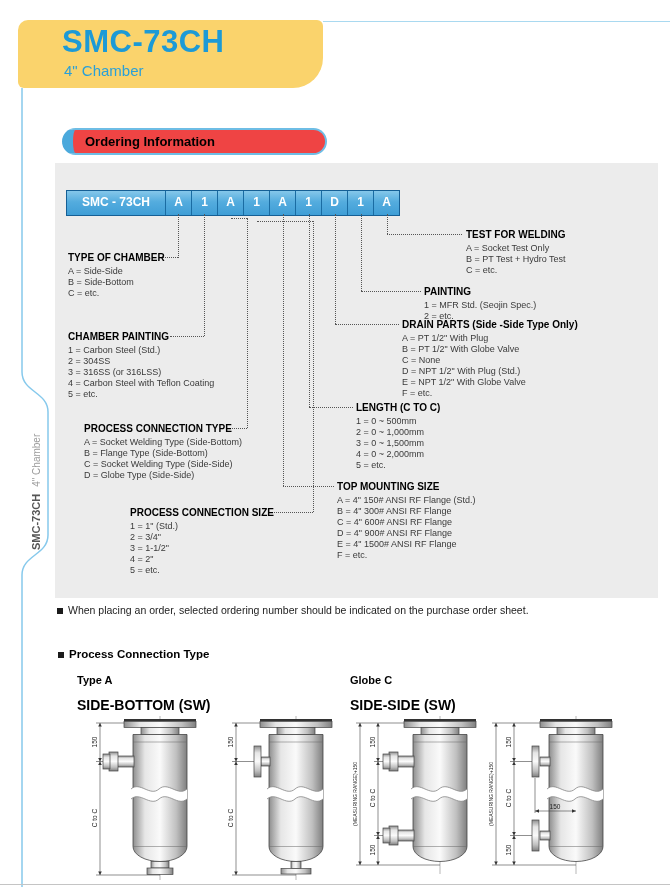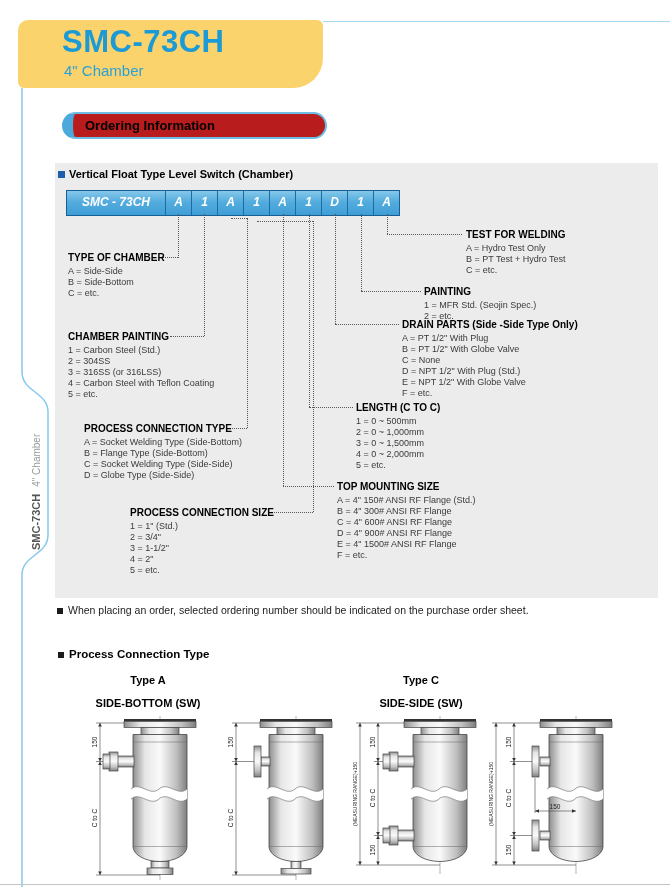--- a/index.html
+++ b/index.html
@@ -12,49 +12,49 @@
   .hdr-sub{position:absolute;left:46px;top:42px;font-size:15px;color:#2aa0d8;}
   .top-rule{position:absolute;left:323px;top:21px;width:347px;border-top:1px solid #a9d9f0;}
   .bottom-rule{position:absolute;left:0;top:884px;width:670px;border-top:1px solid #c4c4c4;}
   
   .side-svg{position:absolute;left:0;top:0;}
   .side-text{position:absolute;left:26px;top:550px;width:132px;transform:rotate(-90deg);
              transform-origin:0 0;white-space:nowrap;}
   .side-model{font-size:11px;font-weight:bold;color:#555;}
   .side-cham{font-size:10px;color:#9a9a9a;margin-left:7px;}
   
-  .pill{position:absolute;left:62px;top:112px;width:252px;height:23px;background:#b91c1c;
+  .pill{position:absolute;left:62px;top:128px;width:252px;height:23px;background:#ef4444;
         border:2px solid #6ebde5;border-left:11px solid #4ba9dc;border-radius:14px;}
   .pill-label{font-size:13px;font-weight:bold;color:#000;line-height:23px;margin-left:12px;}
   
   .panel{position:absolute;left:55px;top:163px;width:603px;height:435px;background:#ececec;}
   .prod-head{position:absolute;left:58px;top:168px;font-size:11px;font-weight:bold;color:#000;}
   .sq{display:inline-block;width:7px;height:7px;background:#1d5fa8;margin-right:4px;}
   .sq-k{display:inline-block;width:6px;height:6px;background:#1b1b1b;margin-right:5px;}
   
   .code{position:absolute;left:66px;top:190px;display:flex;border:1px solid #155f95;}
-  .code div{height:24px;line-height:23px;text-align:center;color:#fff;font-weight:bold;font-style:italic;
+  .code div{height:24px;line-height:23px;text-align:center;color:#fff;font-weight:bold;
             font-size:12px;background:linear-gradient(180deg,#85c7ea 0%,#54acde 45%,#3f9ed6 100%);
             border-right:1px solid #1a6ca3;}
   .code div:last-child{border-right:none;}
   .code .pfx{width:98px;}
   .code .c{width:25px;}
   
   .dv{position:absolute;border-left:1px dotted #555;}
   .dh{position:absolute;border-top:1px dotted #555;}
   
   .group{position:absolute;}
   .gtitle{font-size:10px;font-weight:bold;color:#000;margin-bottom:3px;white-space:nowrap;}
   .gitem{font-size:9px;line-height:11px;color:#3a3a3a;white-space:nowrap;}
   
   .note{position:absolute;left:57px;top:604px;font-size:10.5px;color:#222;text-align:right;}
   .proc-head{position:absolute;left:58px;top:648px;font-size:11.5px;font-weight:bold;color:#000;}
-  .ptcol{position:absolute;top:674px;width:142px;text-align:center;}
+  .ptcol{position:absolute;top:674px;width:142px;}
   .pt-type{font-size:11px;font-weight:bold;color:#000;}
-  .pt-name{font-size:11px;font-weight:bold;color:#000;margin-top:11px;white-space:nowrap;}
+  .pt-name{font-size:14px;font-weight:bold;color:#000;margin-top:11px;white-space:nowrap;}
   .diag{position:absolute;top:714px;}
 </style>
 </head>
 <body>
 
 <div id="page">
 
   
   <svg width="0" height="0">
     <defs>
@@ -90,23 +90,20 @@
   </div>
   <div class="top-rule"></div>
 
   
   <div class="pill">
     <div class="pill-label">Ordering Information</div>
   </div>
 
   
   <div class="panel"></div>
-  <div class="prod-head">
-    <span class="sq"></span><span>Vertical Float Type Level Switch (Chamber)</span>
-  </div>
 
   
   <div class="code">
     <div class="pfx">SMC - 73CH</div>
     <div class="c">A</div>
     <div class="c">1</div>
     <div class="c">A</div>
     <div class="c">1</div>
     <div class="c">A</div>
     <div class="c">1</div>
@@ -193,41 +190,41 @@
     <div class="gitem">E = NPT 1/2" With Globe Valve</div>
     <div class="gitem">F = etc.</div>
   </div>
   <div class="group" style="left:424px;top:286px">
     <div class="gtitle">PAINTING</div>
     <div class="gitem">1 = MFR Std. (Seojin Spec.)</div>
     <div class="gitem">2 = etc.</div>
   </div>
   <div class="group" style="left:466px;top:229px">
     <div class="gtitle">TEST FOR WELDING</div>
-    <div class="gitem">A = Hydro Test Only</div>
+    <div class="gitem">A = Socket Test Only</div>
     <div class="gitem">B = PT Test + Hydro Test</div>
     <div class="gitem">C = etc.</div>
   </div>
 
   
   <div class="note">
     <span class="sq-k"></span><span>When placing an order, selected ordering number should be indicated on the purchase order sheet.</span>
   </div>
 
   
   <div class="proc-head">
     <span class="sq-k"></span><span>Process Connection Type</span>
   </div>
 
   <div class="ptcol" style="left:77px">
     <div class="pt-type">Type A</div>
     <div class="pt-name">SIDE-BOTTOM (SW)</div>
   </div>
   <div class="ptcol" style="left:350px">
-    <div class="pt-type">Type C</div>
+    <div class="pt-type">Globe C</div>
     <div class="pt-name">SIDE-SIDE (SW)</div>
   </div>
 
   
   <svg class="diag" style="left:72px" width="135" height="168" viewBox="0 0 135 168">
     <line x1="88" y1="2" x2="88" y2="166" stroke="#888" stroke-width="0.6"></line>
     <rect x="52" y="5" width="72" height="2.5" fill="#333"></rect>
     <rect x="52" y="7.5" width="72" height="6" fill="url(#gm)" stroke="#444" stroke-width="0.7"></rect>
     <rect x="69" y="13.5" width="38" height="7" fill="url(#gm)" stroke="#444" stroke-width="0.7"></rect>
     <path d="M61,20.5 h54 v112 a27,15 0 0 1 -54,0 z" fill="url(#gm)" stroke="#444" stroke-width="0.8"></path>

